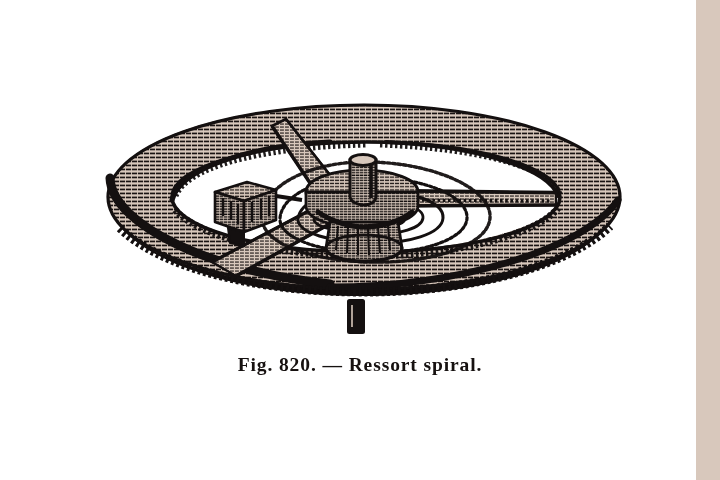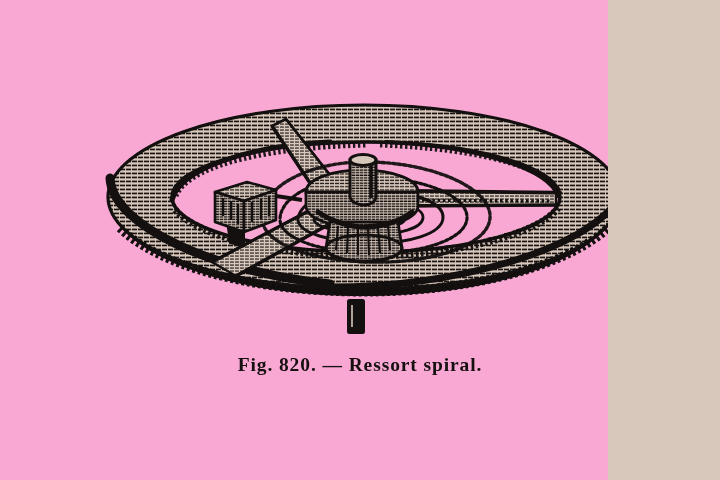--- a/index.html
+++ b/index.html
@@ -2,23 +2,23 @@
 <html><head>
 <meta charset="utf-8">
 <style>
   html, body {
     margin: 0;
     padding: 0;
     background: #d8c8bc;
   }
   #page {
     position: relative;
-    width: 608px;
+    width: 696px;
     height: 480px;
-    background: #f9a8d4;
+    background: #ffffff;
     overflow: hidden;
     font-family: "Liberation Serif", "DejaVu Serif", serif;
   }
   #figure-plate {
     position: absolute;
     left: 0;
     top: 0;
     width: 720px;
     height: 480px;
   }

